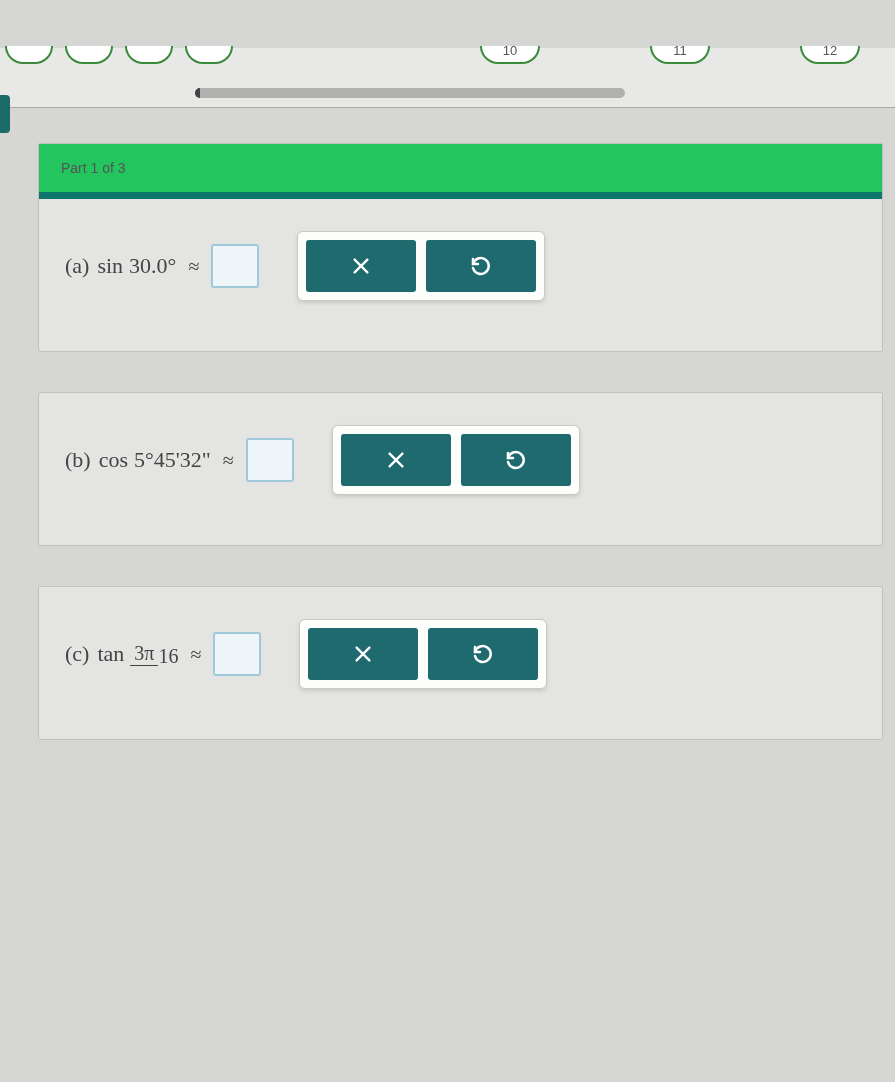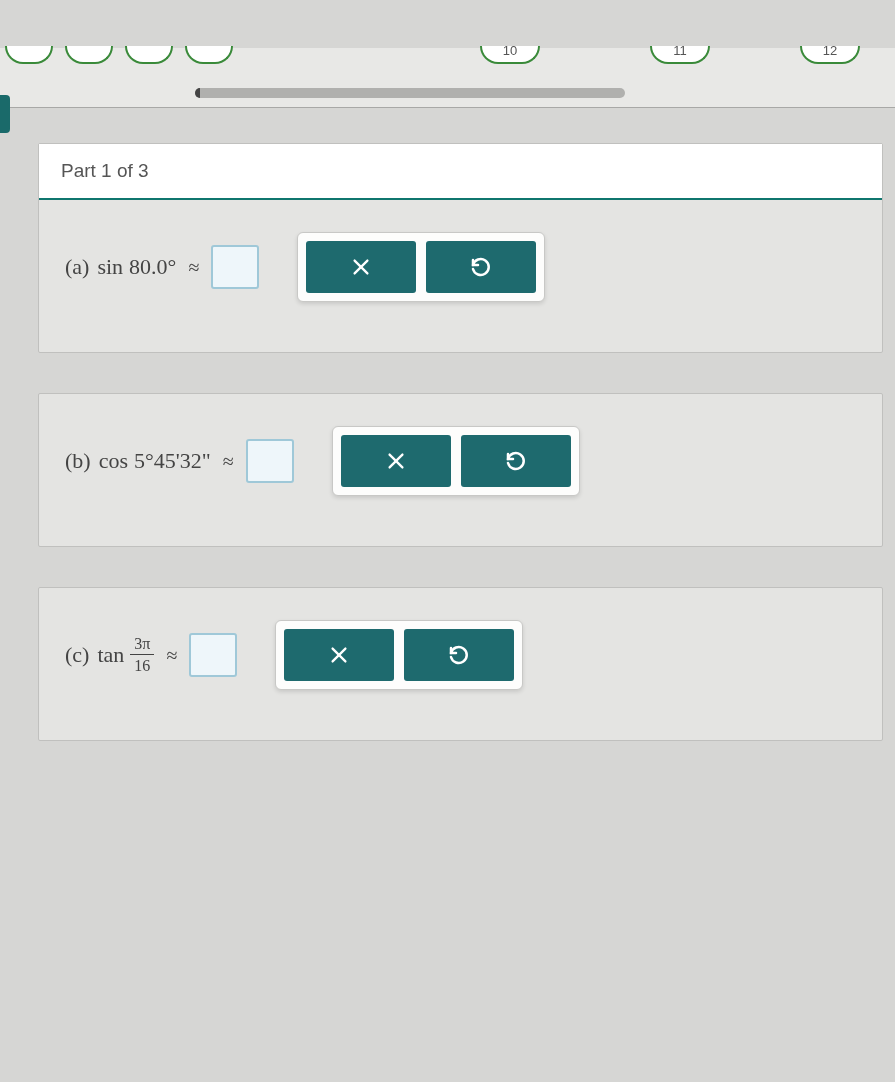--- a/index.html
+++ b/index.html
@@ -72,24 +72,24 @@
     line-height: 1.4;
   }
   .part-container {
     margin: 0 0 40px 28px;
     background: #e4e4e2;
     border: 1px solid #c0c0be;
     border-radius: 2px;
     width: 845px;
   }
   .part-header {
-    background: #ffffff;
-    border-bottom: 2px solid #0f766e;
+    background: #22c55e;
+    border-bottom: 7px solid #0f766e;
     padding: 16px 22px;
-    font-size: 19px;
+    font-size: 14px;
     color: #555;
   }
   .part-body {
     padding: 32px 26px 50px 26px;
     display: flex;
     align-items: center;
     gap: 18px;
   }
   .expr {
     font-size: 22px;
@@ -125,23 +125,23 @@
     border: none;
     border-radius: 3px;
     display: flex;
     align-items: center;
     justify-content: center;
     cursor: pointer;
   }
   .btn svg { stroke: #fff; }
   .frac {
     display: inline-flex;
-    flex-direction: column;
-    align-items: center;
-    font-size: 16px;
+    flex-direction: row;
+    align-items: center;
+    font-size: 20px;
     line-height: 1;
     vertical-align: middle;
   }
   .frac .num { border-bottom: 1.5px solid #444; padding: 0 4px 2px 4px; }
   .frac .den { padding-top: 3px; }
 </style>
 </head>
 <body>
 
 <div class="top-strip">
@@ -165,21 +165,21 @@
 </div>
 
 <div class="content">
 
   <div class="part-container">
     <div class="part-header">Part 1 of 3</div>
     <div class="part-body">
       <div class="expr">
         <span class="label">(a)</span>
         <span>sin</span>
-        <span>80.0°</span>
+        <span>30.0°</span>
         <span class="approx">≈</span>
         <span class="answer-box"></span>
       </div>
       <div class="btn-group">
         <button class="btn">
           <svg width="22" height="22" viewBox="0 0 24 24" fill="none" stroke-width="2.5" stroke-linecap="round">
               <line x1="5" y1="5" x2="19" y2="19"></line>
               <line x1="19" y1="5" x2="5" y2="19"></line>
             </svg>
         </button>

